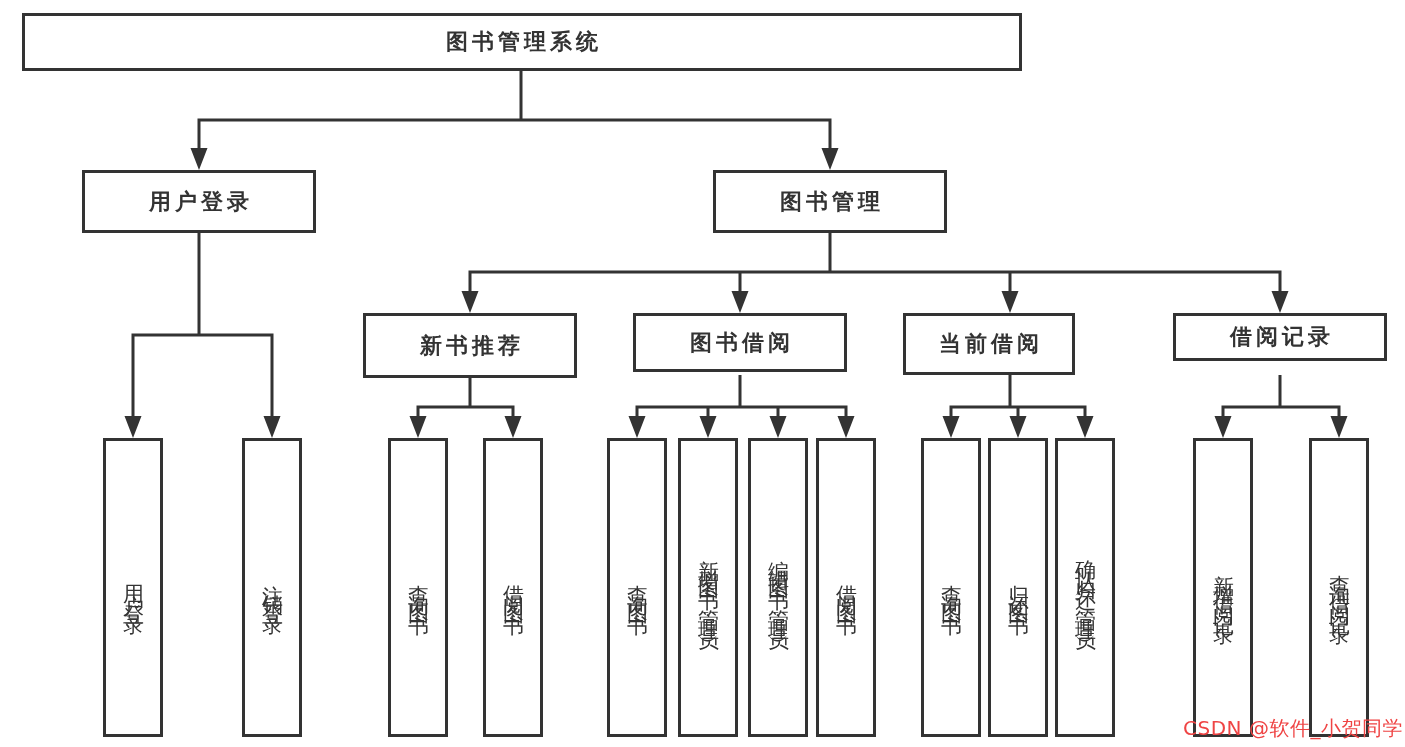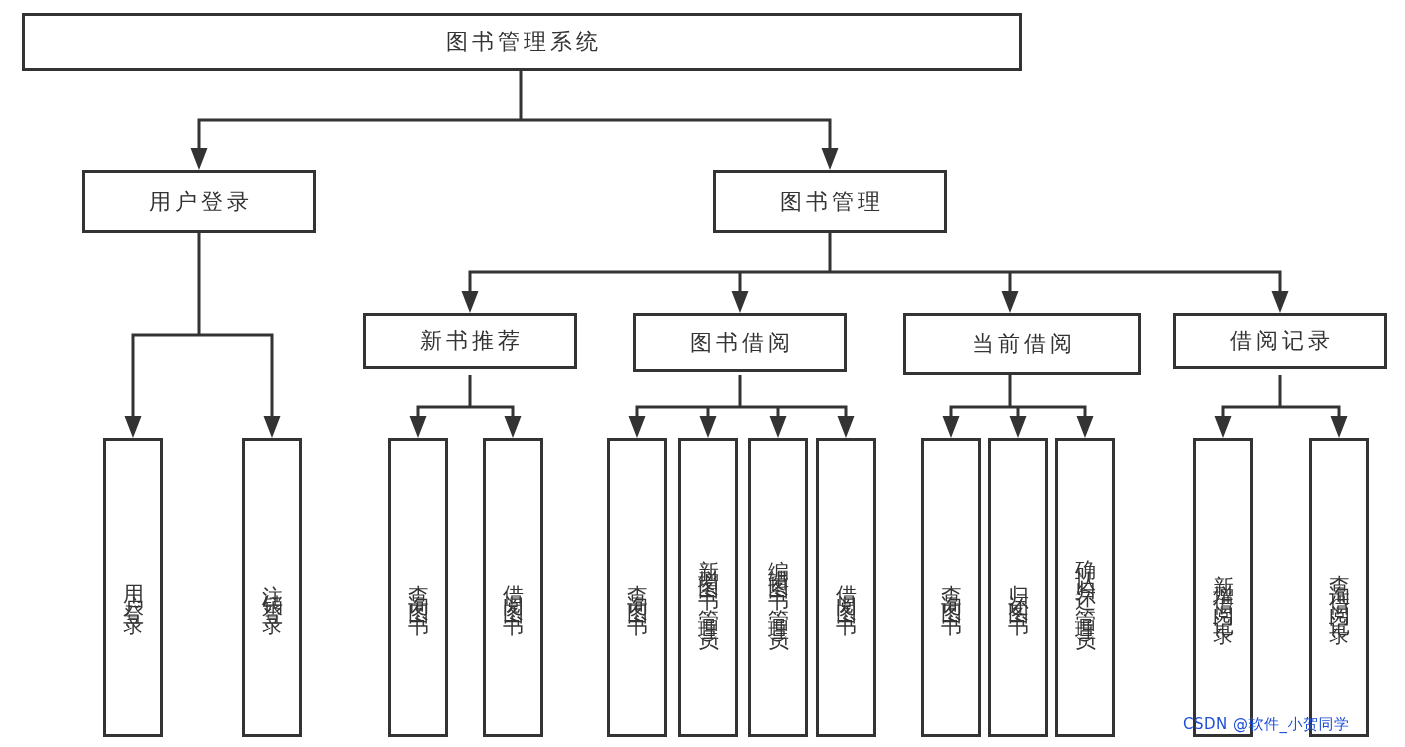--- a/index.html
+++ b/index.html
@@ -30,35 +30,36 @@
     align-items: center;
     justify-content: center;
     color: #333333;
     z-index: 1;
   }
   .h-label {
     font-size: 22px;
     letter-spacing: 4px;
     white-space: nowrap;
     text-indent: 4px;
+    font-weight: bold;
   }
   .leaf .v-label {
     writing-mode: vertical-rl;
     text-orientation: mixed;
     font-size: 21px;
     letter-spacing: 10px;
     line-height: 1;
     white-space: nowrap;
   }
   .watermark {
     position: absolute;
     left: 1183px;
     top: 715px;
-    font-size: 15px;
-    color: #1d4ed8;
+    font-size: 20px;
+    color: #ef4444;
     letter-spacing: 0.5px;
     white-space: nowrap;
     z-index: 3;
   }
 </style>
 </head>
 <body>
 
 <div class="canvas">
 
@@ -95,30 +96,30 @@
     <span class="h-label">图书管理系统</span>
   </div>
 
   <div class="node" style="left:82px; top:170px; width:234px; height:63px;">
     <span class="h-label">用户登录</span>
   </div>
   <div class="node" style="left:713px; top:170px; width:234px; height:63px;align-items:center;">
     <span class="h-label">图书管理</span>
   </div>
 
-  <div class="node" style="left:363px; top:313px; width:214px; height:56px;">
+  <div class="node" style="left:363px; top:313px; width:214px; height:65px;">
     <span class="h-label">新书推荐</span>
   </div>
   <div class="node" style="left:633px; top:313px; width:214px; height:59px;">
     <span class="h-label">图书借阅</span>
   </div>
-  <div class="node" style="left:903px; top:313px; width:238px; height:62px;">
+  <div class="node" style="left:903px; top:313px; width:172px; height:62px;">
     <span class="h-label">当前借阅</span>
   </div>
-  <div class="node" style="left:1173px; top:313px; width:214px; height:56px;">
+  <div class="node" style="left:1173px; top:313px; width:214px; height:48px;">
     <span class="h-label">借阅记录</span>
   </div>
 
   <div class="node leaf" style="left:103px; top:438px; width:60px; height:299px;">
     <span class="v-label">用户登录</span>
   </div>
   <div class="node leaf" style="left:242px; top:438px; width:60px; height:299px;">
     <span class="v-label">注销登录</span>
   </div>
 

